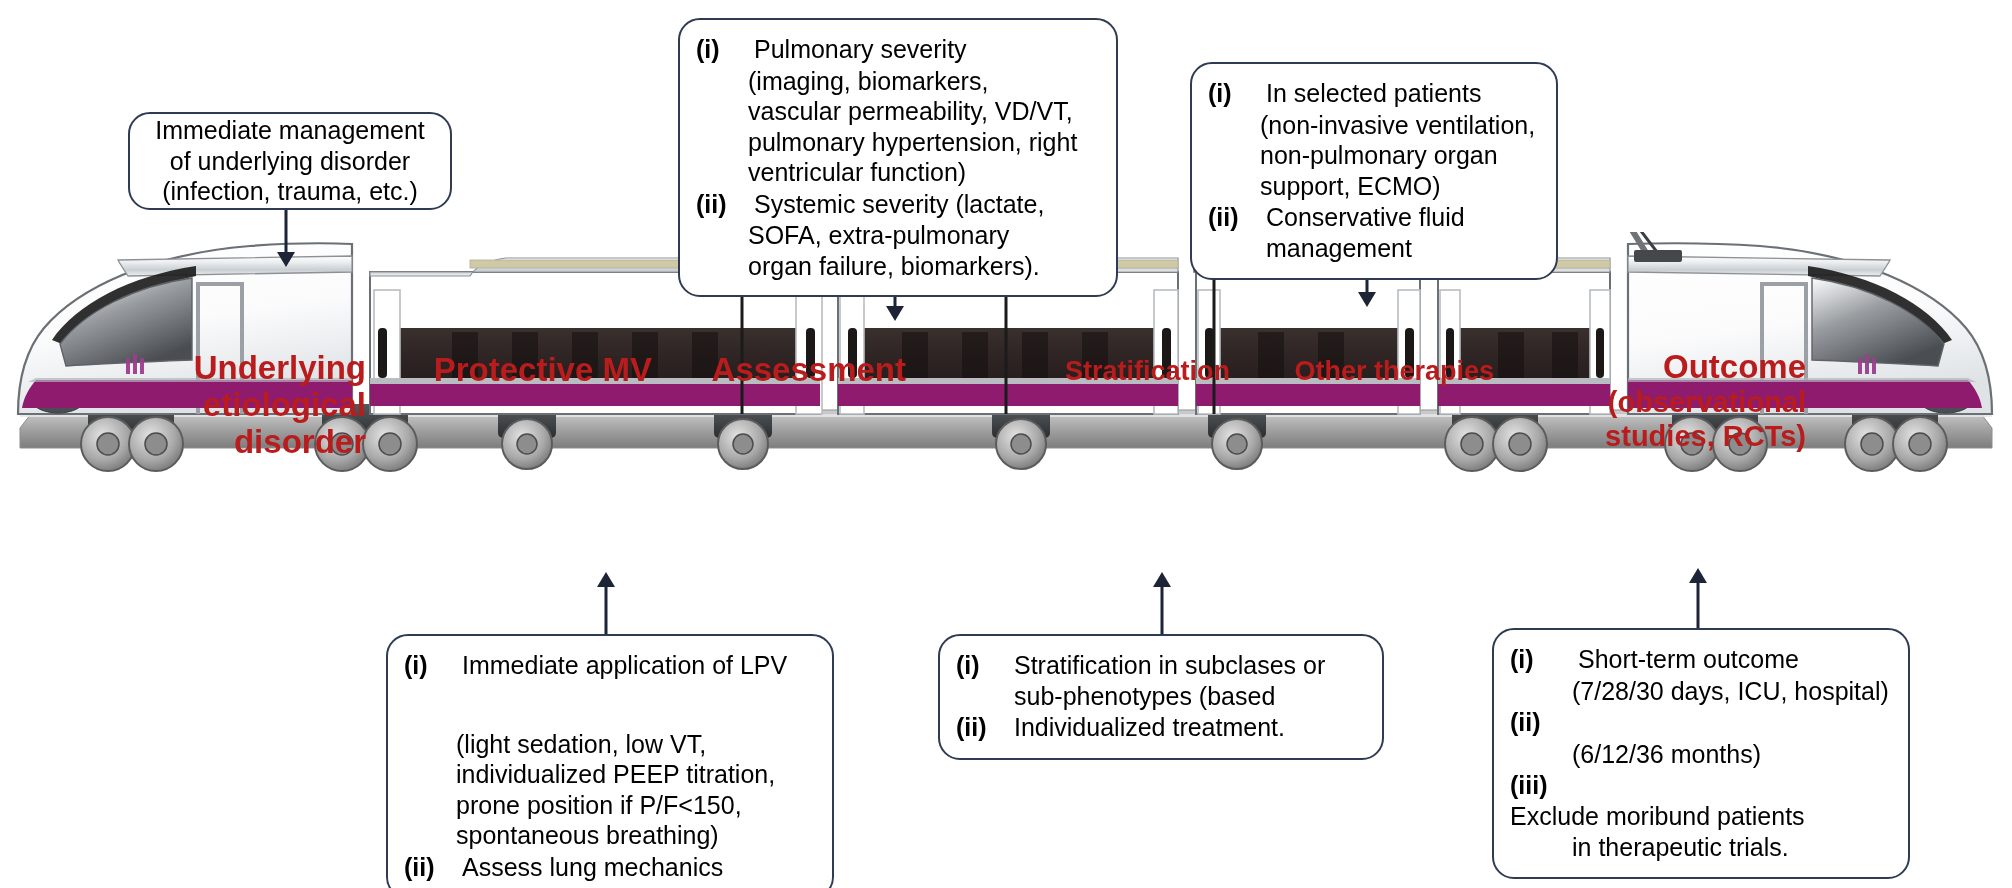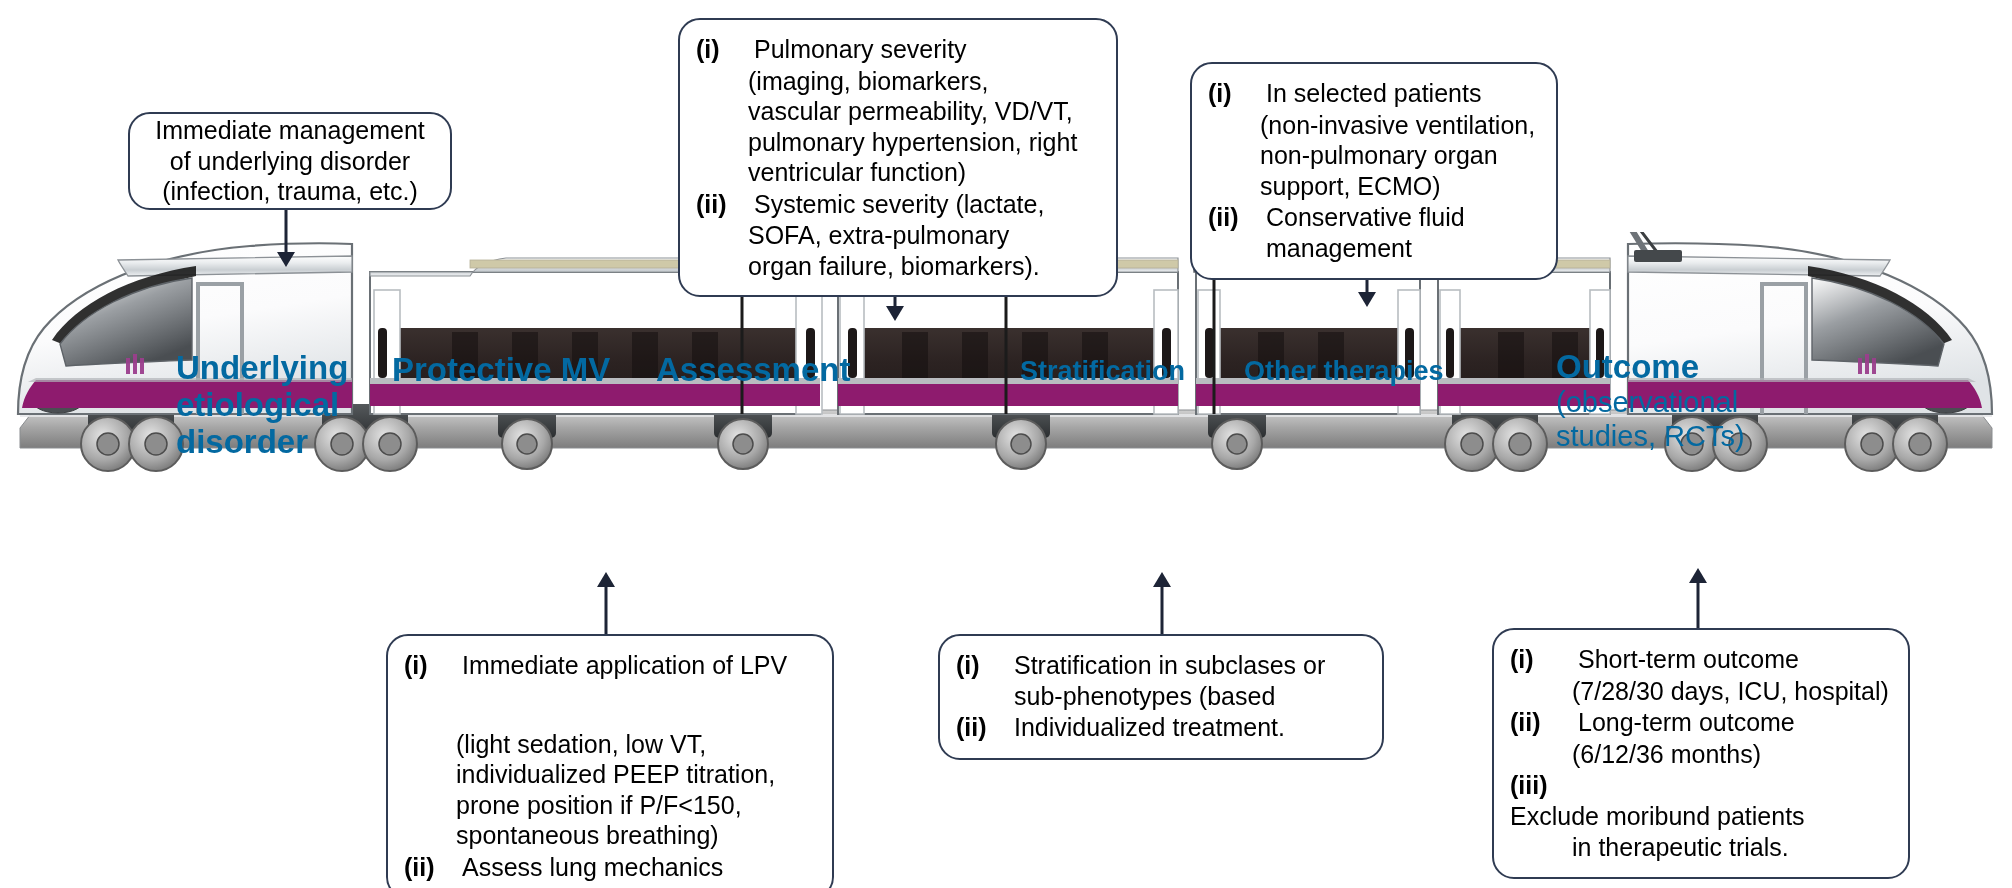--- a/index.html
+++ b/index.html
@@ -50,25 +50,25 @@
     width:0;height:0;border-left:9px solid transparent;border-right:9px solid transparent;
   }
   .arrow .headdown{border-top:15px solid #1d2436;}
   .arrow .headup{border-bottom:15px solid #1d2436;}
 
   
   #train{position:absolute;left:0;top:232px;width:2012px;height:360px;z-index:10;}
 
   .carlabel{
     position:absolute;z-index:25;
-    text-align:left;font-weight:bold;
-    color:#0369a1;line-height:1.12;
+    text-align:right;font-weight:bold;
+    color:#b91c1c;line-height:1.12;
     pointer-events:none;
   }
-  .carlabel .sub{font-weight:normal;display:block;}
+  .carlabel .sub{font-weight:bold;display:block;}
 </style>
 </head>
 <body>
 
 <div id="stage">
 
   <svg id="train" viewBox="0 0 2012 360" preserveAspectRatio="none">
     <defs>
       <linearGradient id="roofGrad" x1="0" y1="0" x2="0" y2="1">
         <stop offset="0%" stop-color="#ffffff"></stop>
@@ -475,23 +475,20 @@
   <div class="callout" style="left:1492px;top:628px;width:418px;">
     <div class="li">
       <span class="marker wide">(i)</span>
       <span class="body">
         <b>Short-term outcome</b>
       </span>
     </div>
     <div class="indent wide">(7/28/30 days, ICU, hospital)</div>
     <div class="li" style="margin-top:1px;">
       <span class="marker wide">(ii)</span>
-      <span class="body">
-        <b>Long-term outcome</b>
-      </span>
     </div>
     <div class="indent wide">(6/12/36 months)</div>
     <div class="li" style="margin-top:1px;flex-direction:column;">
       <span class="marker wide">(iii)</span>
       <span class="body">
         <b>Exclude moribund patients</b>
       </span>
     </div>
     <div class="indent wide">in therapeutic trials.</div>
   </div>

